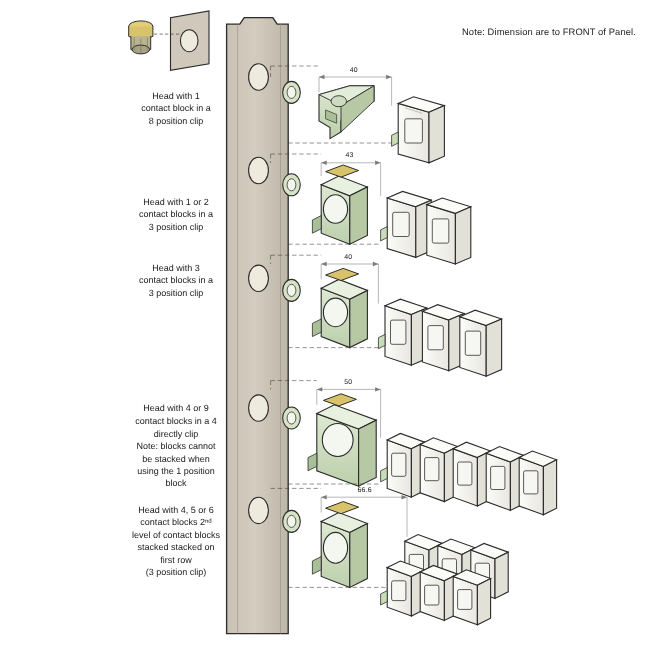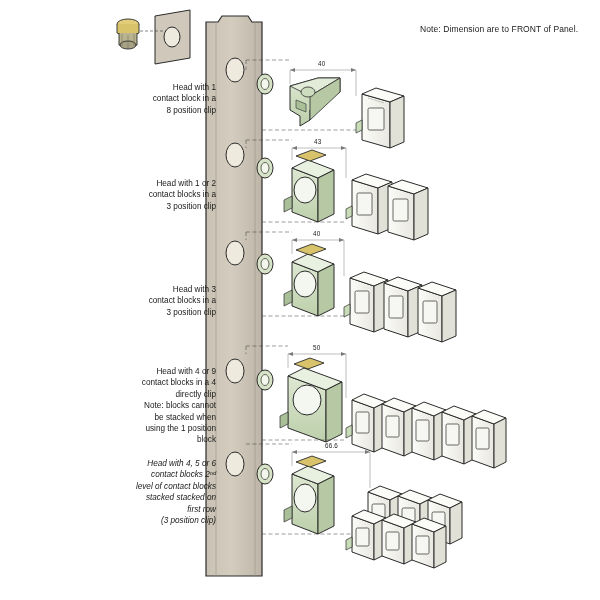--- a/index.html
+++ b/index.html
@@ -24,28 +24,28 @@
     letter-spacing: 0.1px;
     white-space: nowrap;
     margin-left: 48px;
   }
   .row-label {
     position: absolute;
     font-size: 8.2px;
     line-height: 11.4px;
     color: #1a1a1a;
     width: 112px;
-    text-align: right;
+    text-align: center;
   }
   .row-label span { display: block; }
   .lbl-1 { left: 104px; top: 82px; }
   .lbl-2 { left: 104px; top: 150px; margin-top: 28px; }
-  .lbl-3 { left: 104px; top: 238px; margin-top: 46px; }
+  .lbl-3 { left: 104px; top: 238px; }
   .lbl-4 { left: 104px; top: 366px; }
-  .lbl-5 { left: 104px; top: 458px; font-style: italic; }
+  .lbl-5 { left: 104px; top: 458px; }
 
   .dim-label {
     position: absolute;
     font-size: 6.3px;
     color: #1a1a1a;
     letter-spacing: .2px;
   }
   svg.layer {
     position: absolute;
     left: 0; top: 0;

